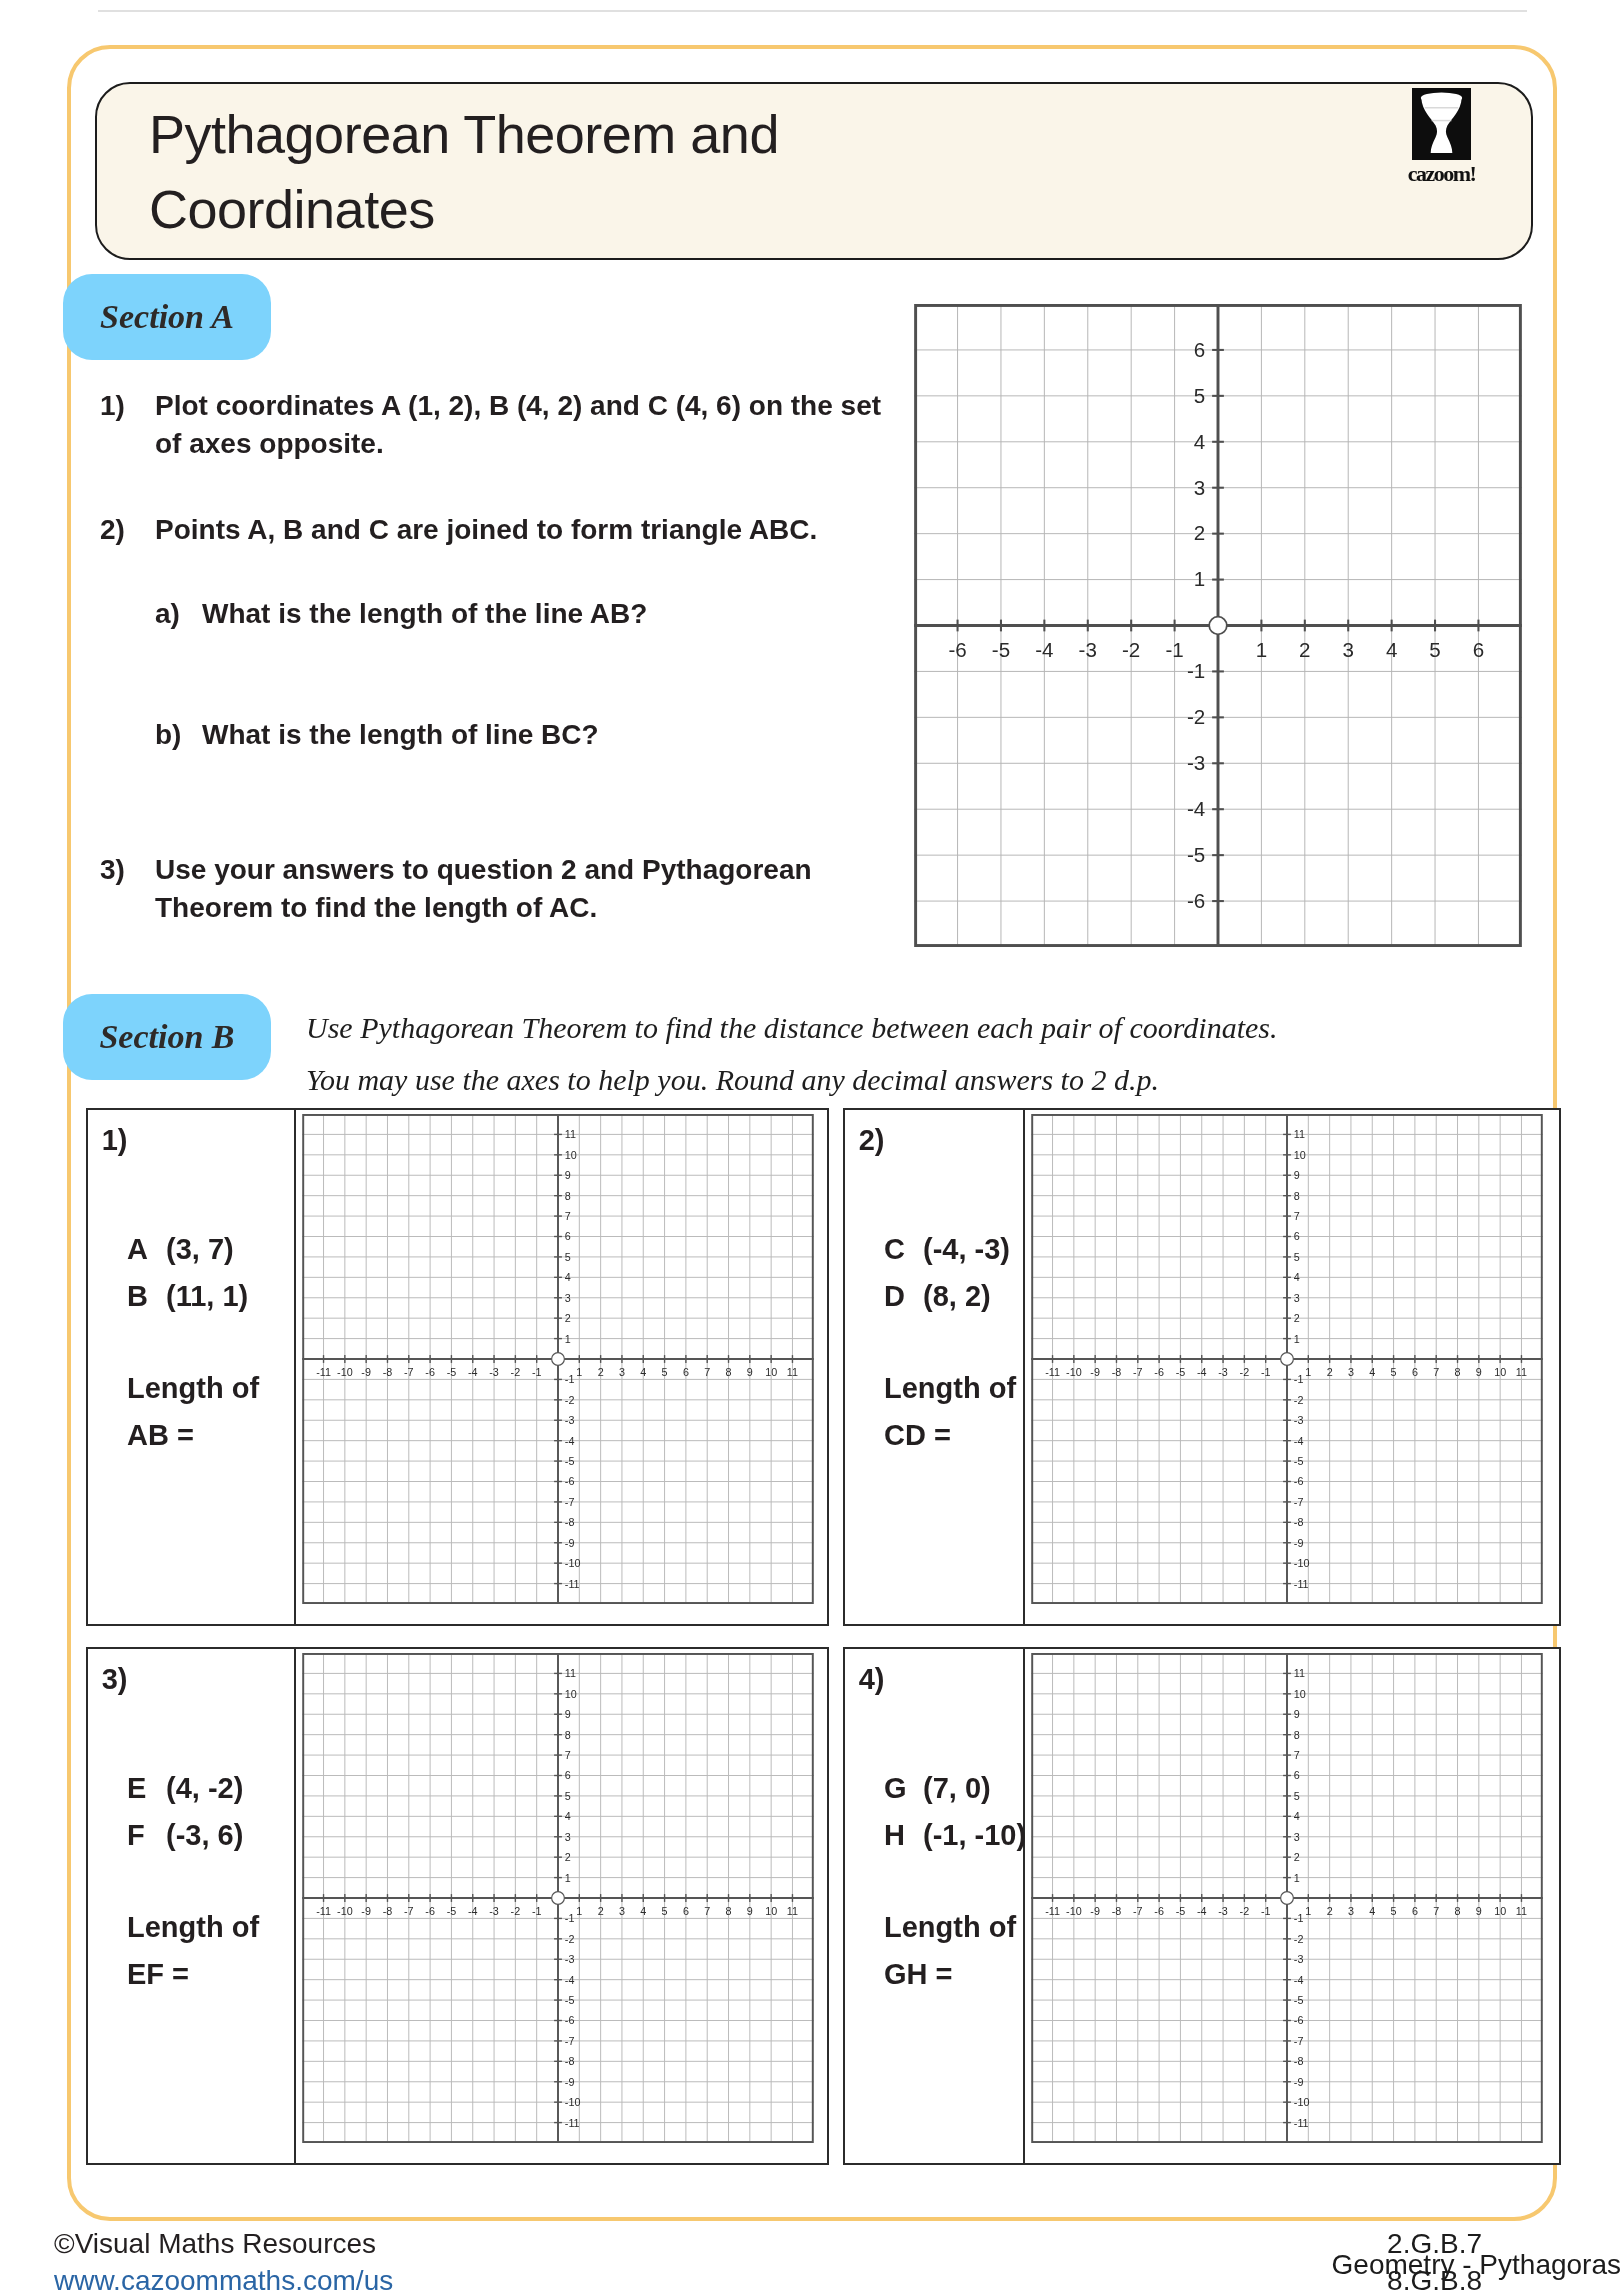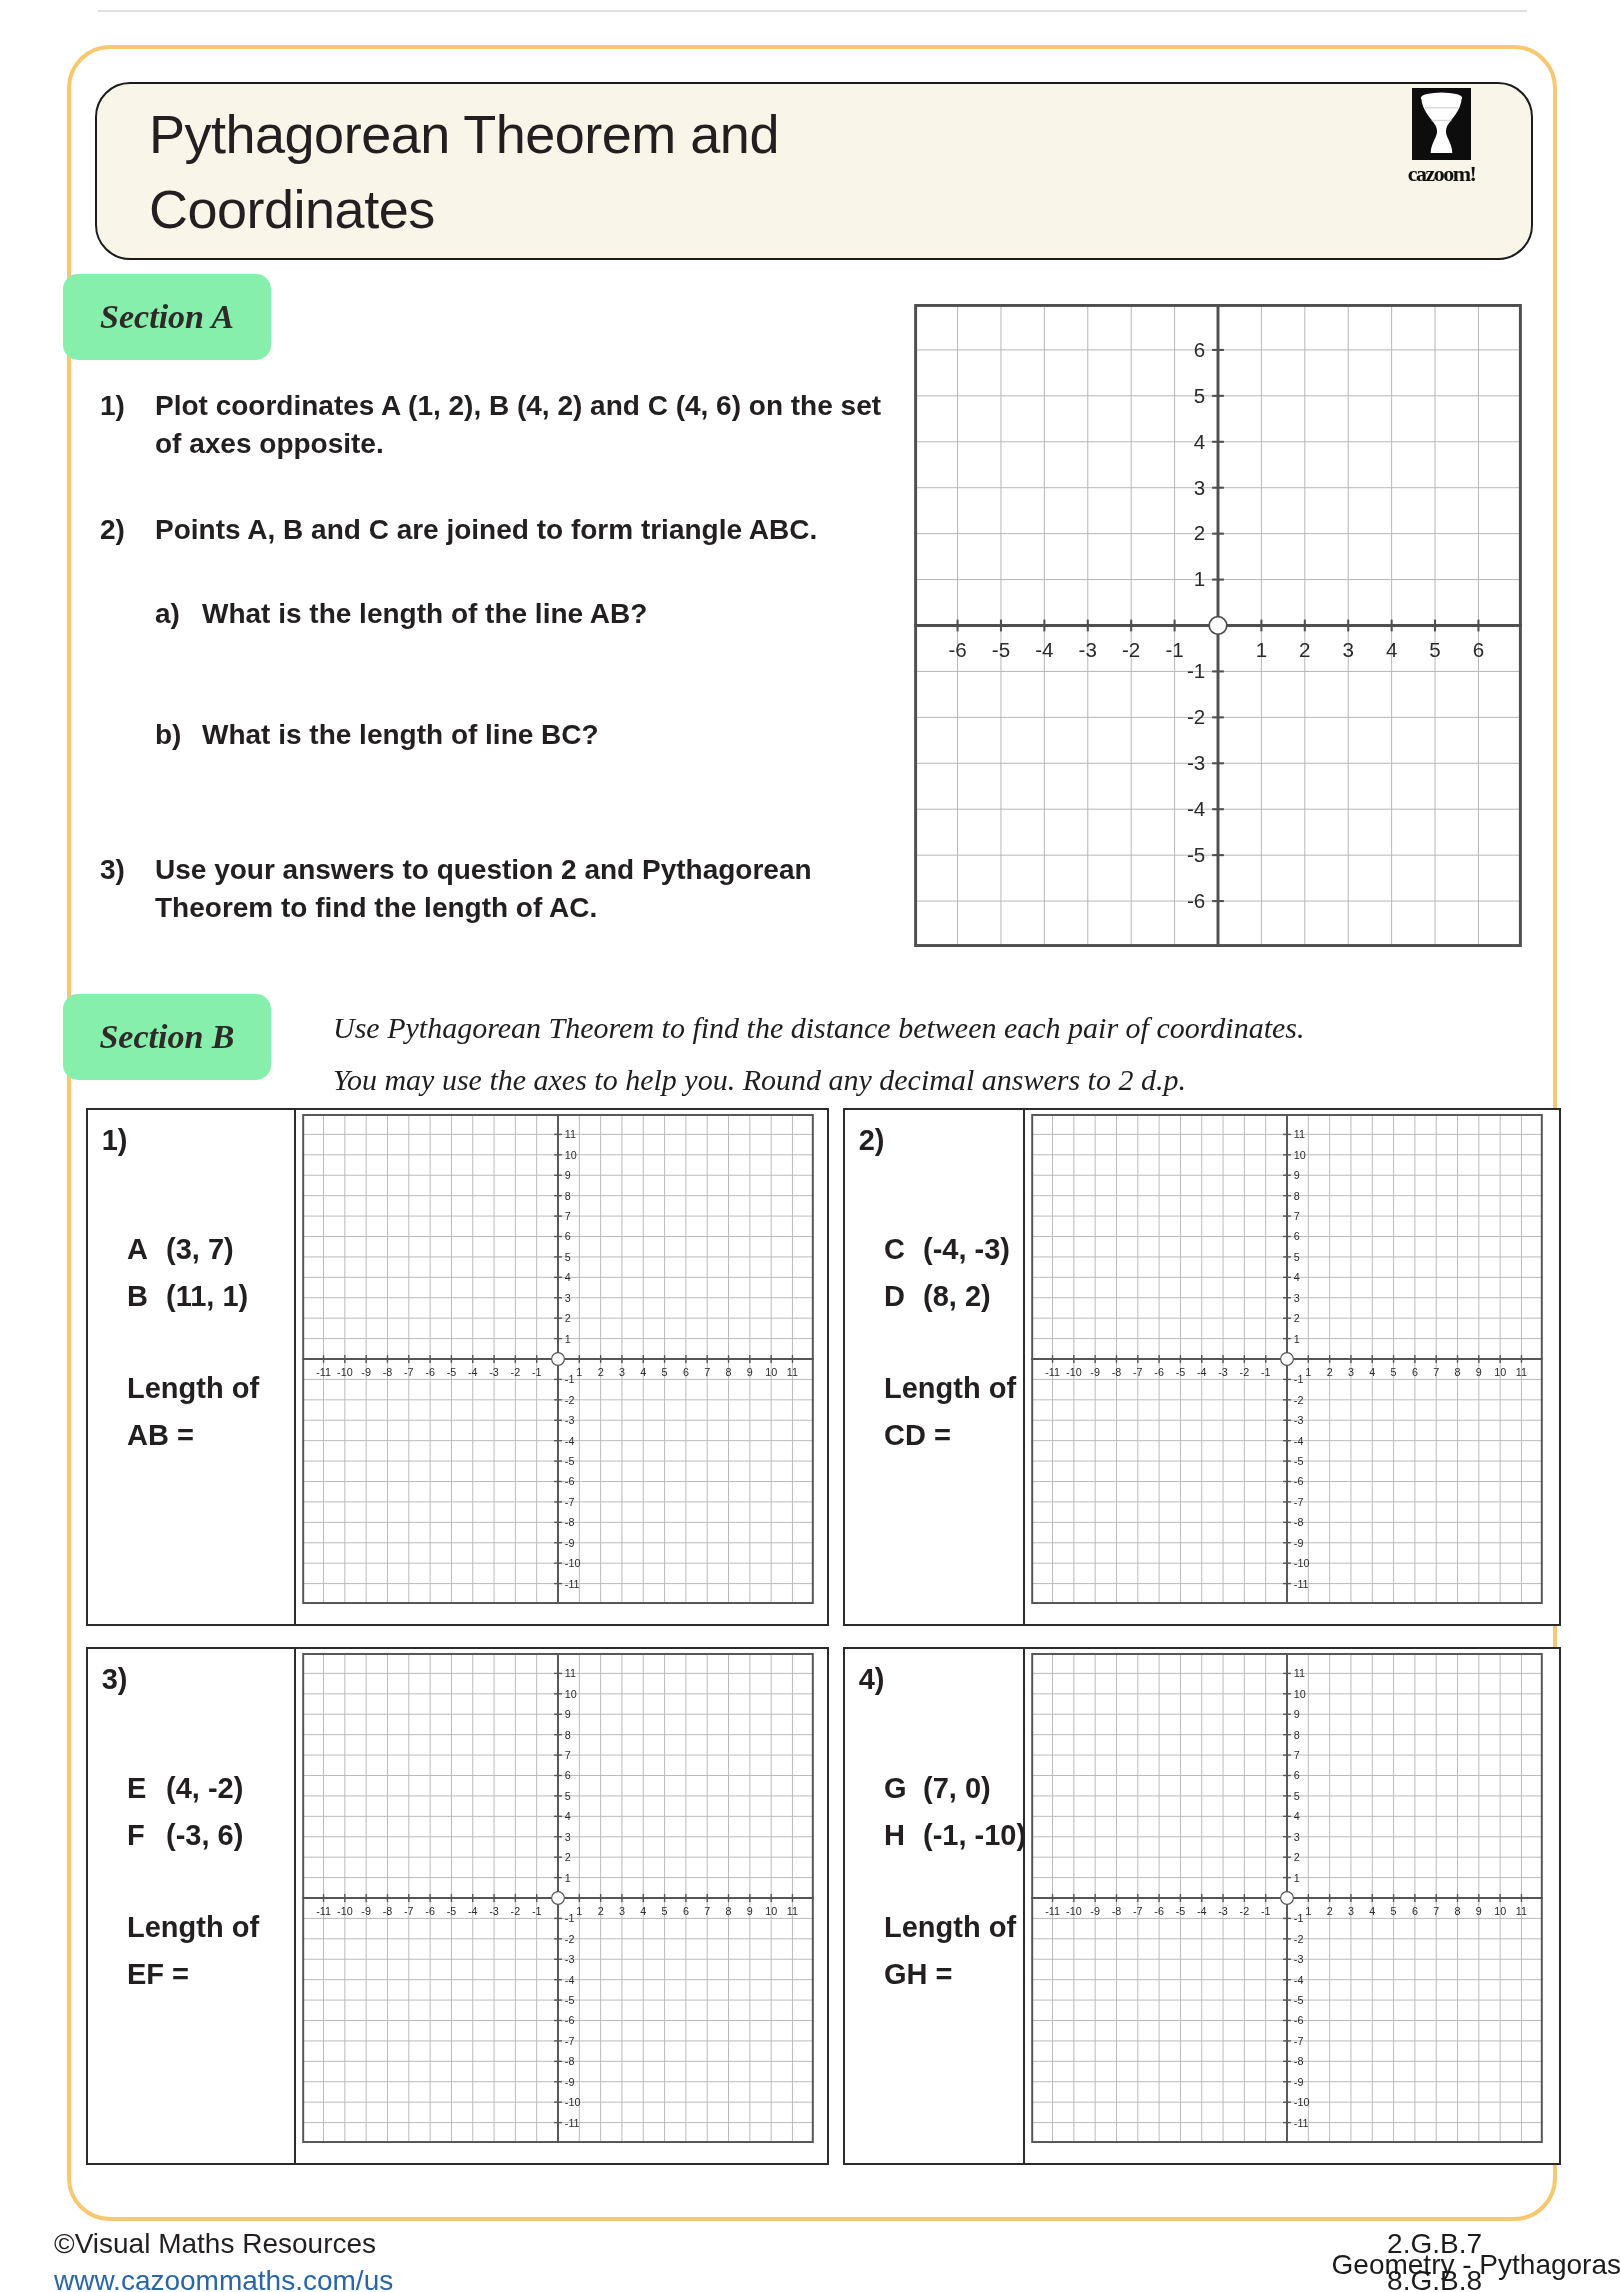--- a/index.html
+++ b/index.html
@@ -12,34 +12,34 @@
   .top-edge{left:98px;top:9.8px;width:1429px;height:2px;background:#e0e0e0;}
   
   .page-border{left:67px;top:45px;width:1482px;height:2168px;border:4.9px solid #f7c86f;border-radius:43px;}
   
   .header-box{left:95px;top:82px;width:1434px;height:174px;background:#faf5e9;border:2.9px solid #1c1c1c;border-radius:35px;}
   .title{left:149px;top:97px;width:1078px;font-size:54px;font-weight:400;line-height:75px;letter-spacing:-0.5px;color:#231f20;}
   .logo{left:1380px;top:88px;width:123px;text-align:center;}
   .logo-square{width:59px;height:72px;background:#0d0d0d;margin:0 auto;}
   .logo-text{font-family:"Liberation Serif",serif;font-weight:700;font-size:22px;letter-spacing:-1.5px;color:#111;margin-top:1px;}
   
-  .pill{width:208px;height:86px;background:#86efac;border-radius:15px;display:flex;align-items:center;justify-content:center;
+  .pill{width:208px;height:86px;background:#7dd3fc;border-radius:29px;display:flex;align-items:center;justify-content:center;
         font-family:"Liberation Serif",serif;font-style:italic;font-weight:700;font-size:34px;color:#2e2a28;}
   .pill-a{left:63px;top:274px;}
   .pill-b{left:63px;top:994px;}
   
   .qrow{left:100px;display:flex;font-size:28px;font-weight:700;line-height:38px;color:#231f20;}
   .qrow .qnum{width:55px;flex:none;}
   .qrow .qtext{width:730px;}
   .qsub{left:155px;}
   .qsub .qnum{width:47px;}
   .q1{top:387px;} .q2{top:511px;} .qa{top:595px;} .qb{top:716px;} .q3{top:851px;}
   
   .instr{left:306px;top:1002px;width:1225px;font-family:"Liberation Serif",serif;font-style:italic;
-         font-size:30px;line-height:52px;color:#1e1e1e;margin-left:27px;}
+         font-size:30px;line-height:52px;color:#1e1e1e;}
   
   .pbox{border:2px solid #2b2b2b;background:#fff;}
   .box1{left:86px;top:1108px;width:739px;height:514px;}
   .box2{left:843px;top:1108px;width:714px;height:514px;}
   .box3{left:86px;top:1647px;width:739px;height:514px;}
   .box4{left:843px;top:1647px;width:714px;height:514px;}
   .textcol{position:absolute;left:0;top:0;bottom:0;border-right:2px solid #2b2b2b;}
   .wide .textcol{width:206px;} .narrow .textcol{width:178px;}
   .gridwrap{position:absolute;top:3.9px;}
   .wide .gridwrap{left:214px;} .narrow .gridwrap{left:186px;}

